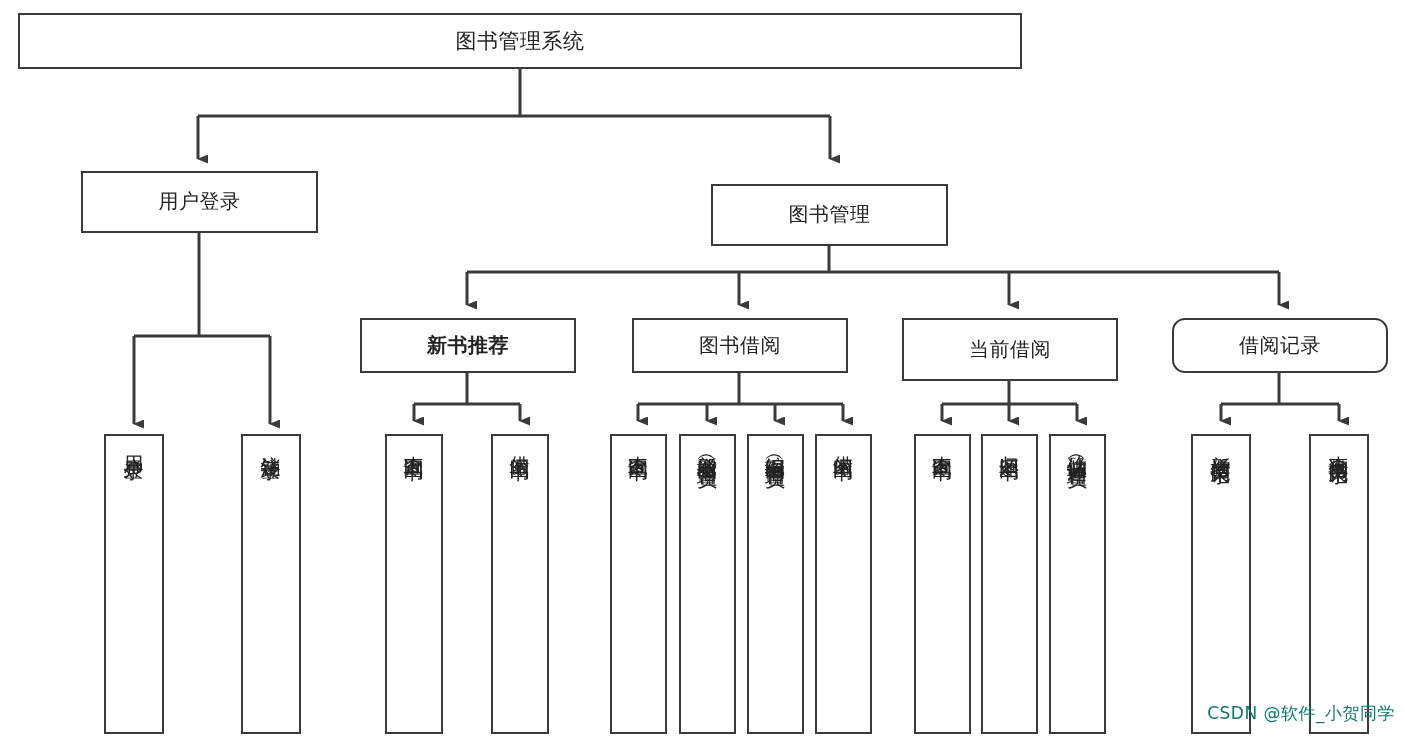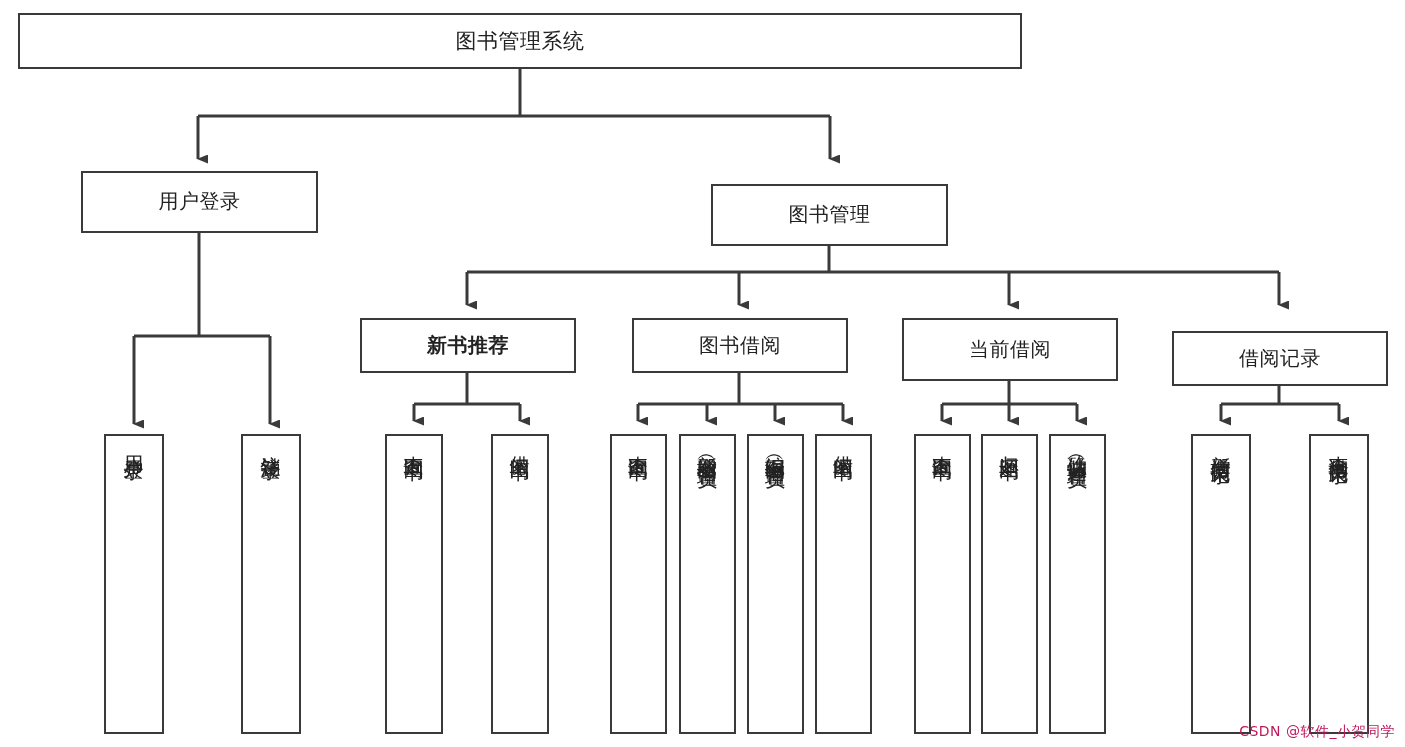--- a/index.html
+++ b/index.html
@@ -54,23 +54,23 @@
     writing-mode: vertical-rl;
     text-orientation: upright;
     font-size: 20px;
     letter-spacing: 2px;
     line-height: 1;
     white-space: nowrap;
   }
   .watermark {
     position: absolute;
     right: 10px;
-    bottom: 6px;
-    font-size: 14px;
-    color: #be185d;
+    bottom: 22px;
+    font-size: 17px;
+    color: #0f766e;
     letter-spacing: 0.5px;
     white-space: nowrap;
     user-select: none;
   }
 </style>
 </head>
 <body>
 
 <div id="canvas">
 
@@ -141,21 +141,21 @@
   </div>
 
   <div class="node lvl3" style="left:632px; top:318px; width:216px; height:55px;">
     <span class="lbl">图书借阅</span>
   </div>
 
   <div class="node lvl3" style="left:902px; top:318px; width:216px; height:63px;">
     <span class="lbl">当前借阅</span>
   </div>
 
-  <div class="node lvl3" style="left:1172px; top:331px; width:216px; height:55px;">
+  <div class="node lvl3" style="left:1172px; top:318px; width:216px; height:55px;border-radius:13px;">
     <span class="lbl">借阅记录</span>
   </div>
 
   <div class="node leaf" style="left:104px; top:434px; width:60px; height:300px;">
     <span class="lbl">用户登录</span>
   </div>
   <div class="node leaf" style="left:241px; top:434px; width:60px; height:300px;">
     <span class="lbl">注销登录</span>
   </div>
 

